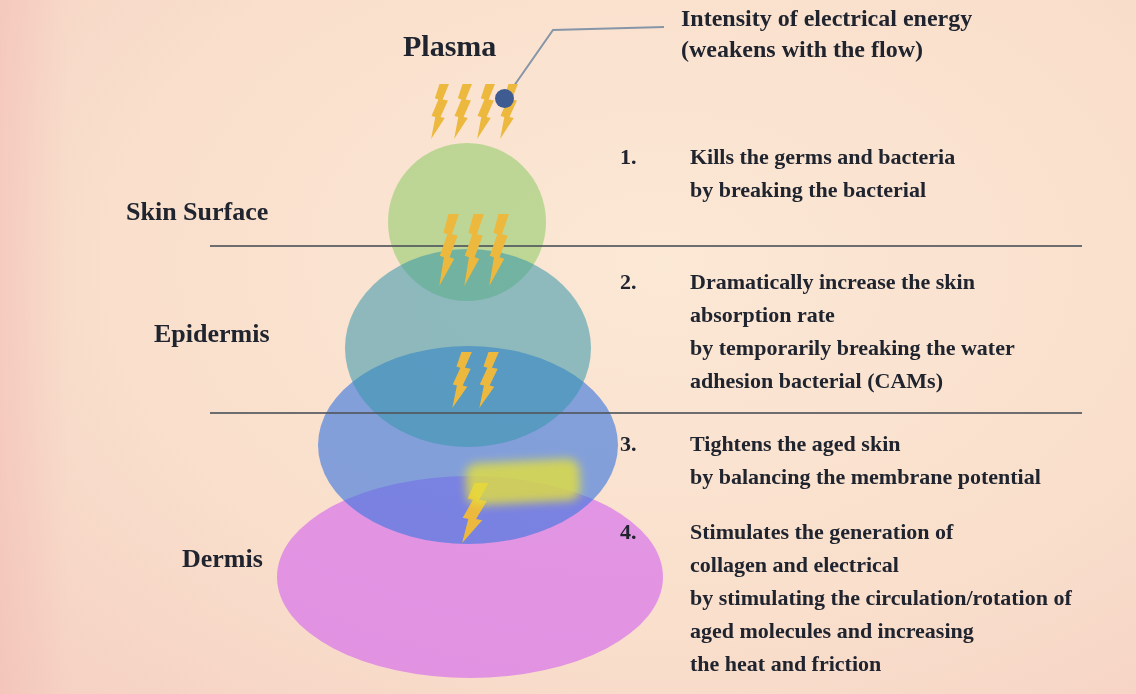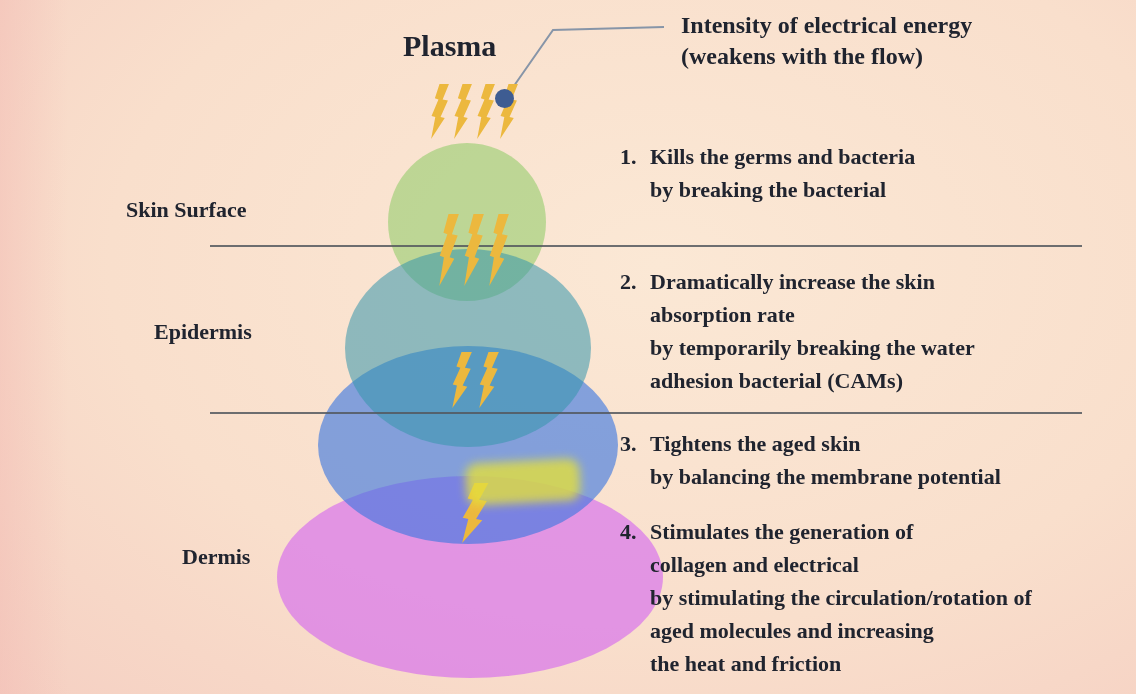--- a/index.html
+++ b/index.html
@@ -35,32 +35,32 @@
   #bolts-dermis    .bolt{width:31px;height:60px;}
   .bolt{
     clip-path:polygon(50% 0%,95% 0%,65% 28%,90% 30%,55% 60%,75% 62%,10% 100%,30% 60%,12% 58%,45% 28%,28% 26%);
   }
   .glow{
     position:absolute;left:466px;top:461px;width:114px;height:42px;
     border-radius:12px;filter:blur(5px);opacity:.8;transform:rotate(-3deg);z-index:8;
   }
   .txt{position:absolute;z-index:9;white-space:nowrap;}
   #plasma-label{left:403px;top:29px;font-size:30px;}
-  .layer-label{font-size:22px;}
+  .layer-label{font-size:26px;}
   #label-skin-surface{left:126px;top:197px;}
   #label-epidermis  {left:154px;top:319px;}
   #label-dermis     {left:182px;top:544px;}
-  #callout-text{left:681px;top:10px;font-size:24px;line-height:31px;}
+  #callout-text{left:681px;top:3px;font-size:24px;line-height:31px;}
   .point{position:absolute;left:620px;z-index:9;display:flex;font-size:22px;line-height:33px;}
   .point .num{width:30px;flex:none;}
   #point-1{top:140px;}
   #point-2{top:265px;}
   #point-3{top:427px;}
   #point-4{top:515px;}
-  .plines div{white-space:nowrap;}
+  .plines div{white-space:nowrap;margin-left:40px;}
 </style>
 </head>
 <body>
 
 <div class="stage">
 
   <div class="shape" id="circle-green" style="background-color: rgba(151, 205, 112, 0.62);"></div>
   <div class="shape" id="ellipse-purple" style="background-color: rgba(212, 102, 240, 0.62);"></div>
   <div class="shape" id="ellipse-blue" style="background-color: rgba(58, 118, 224, 0.62);"></div>
   <div class="shape" id="ellipse-teal" style="background-color: rgba(52, 150, 172, 0.55);"></div>

